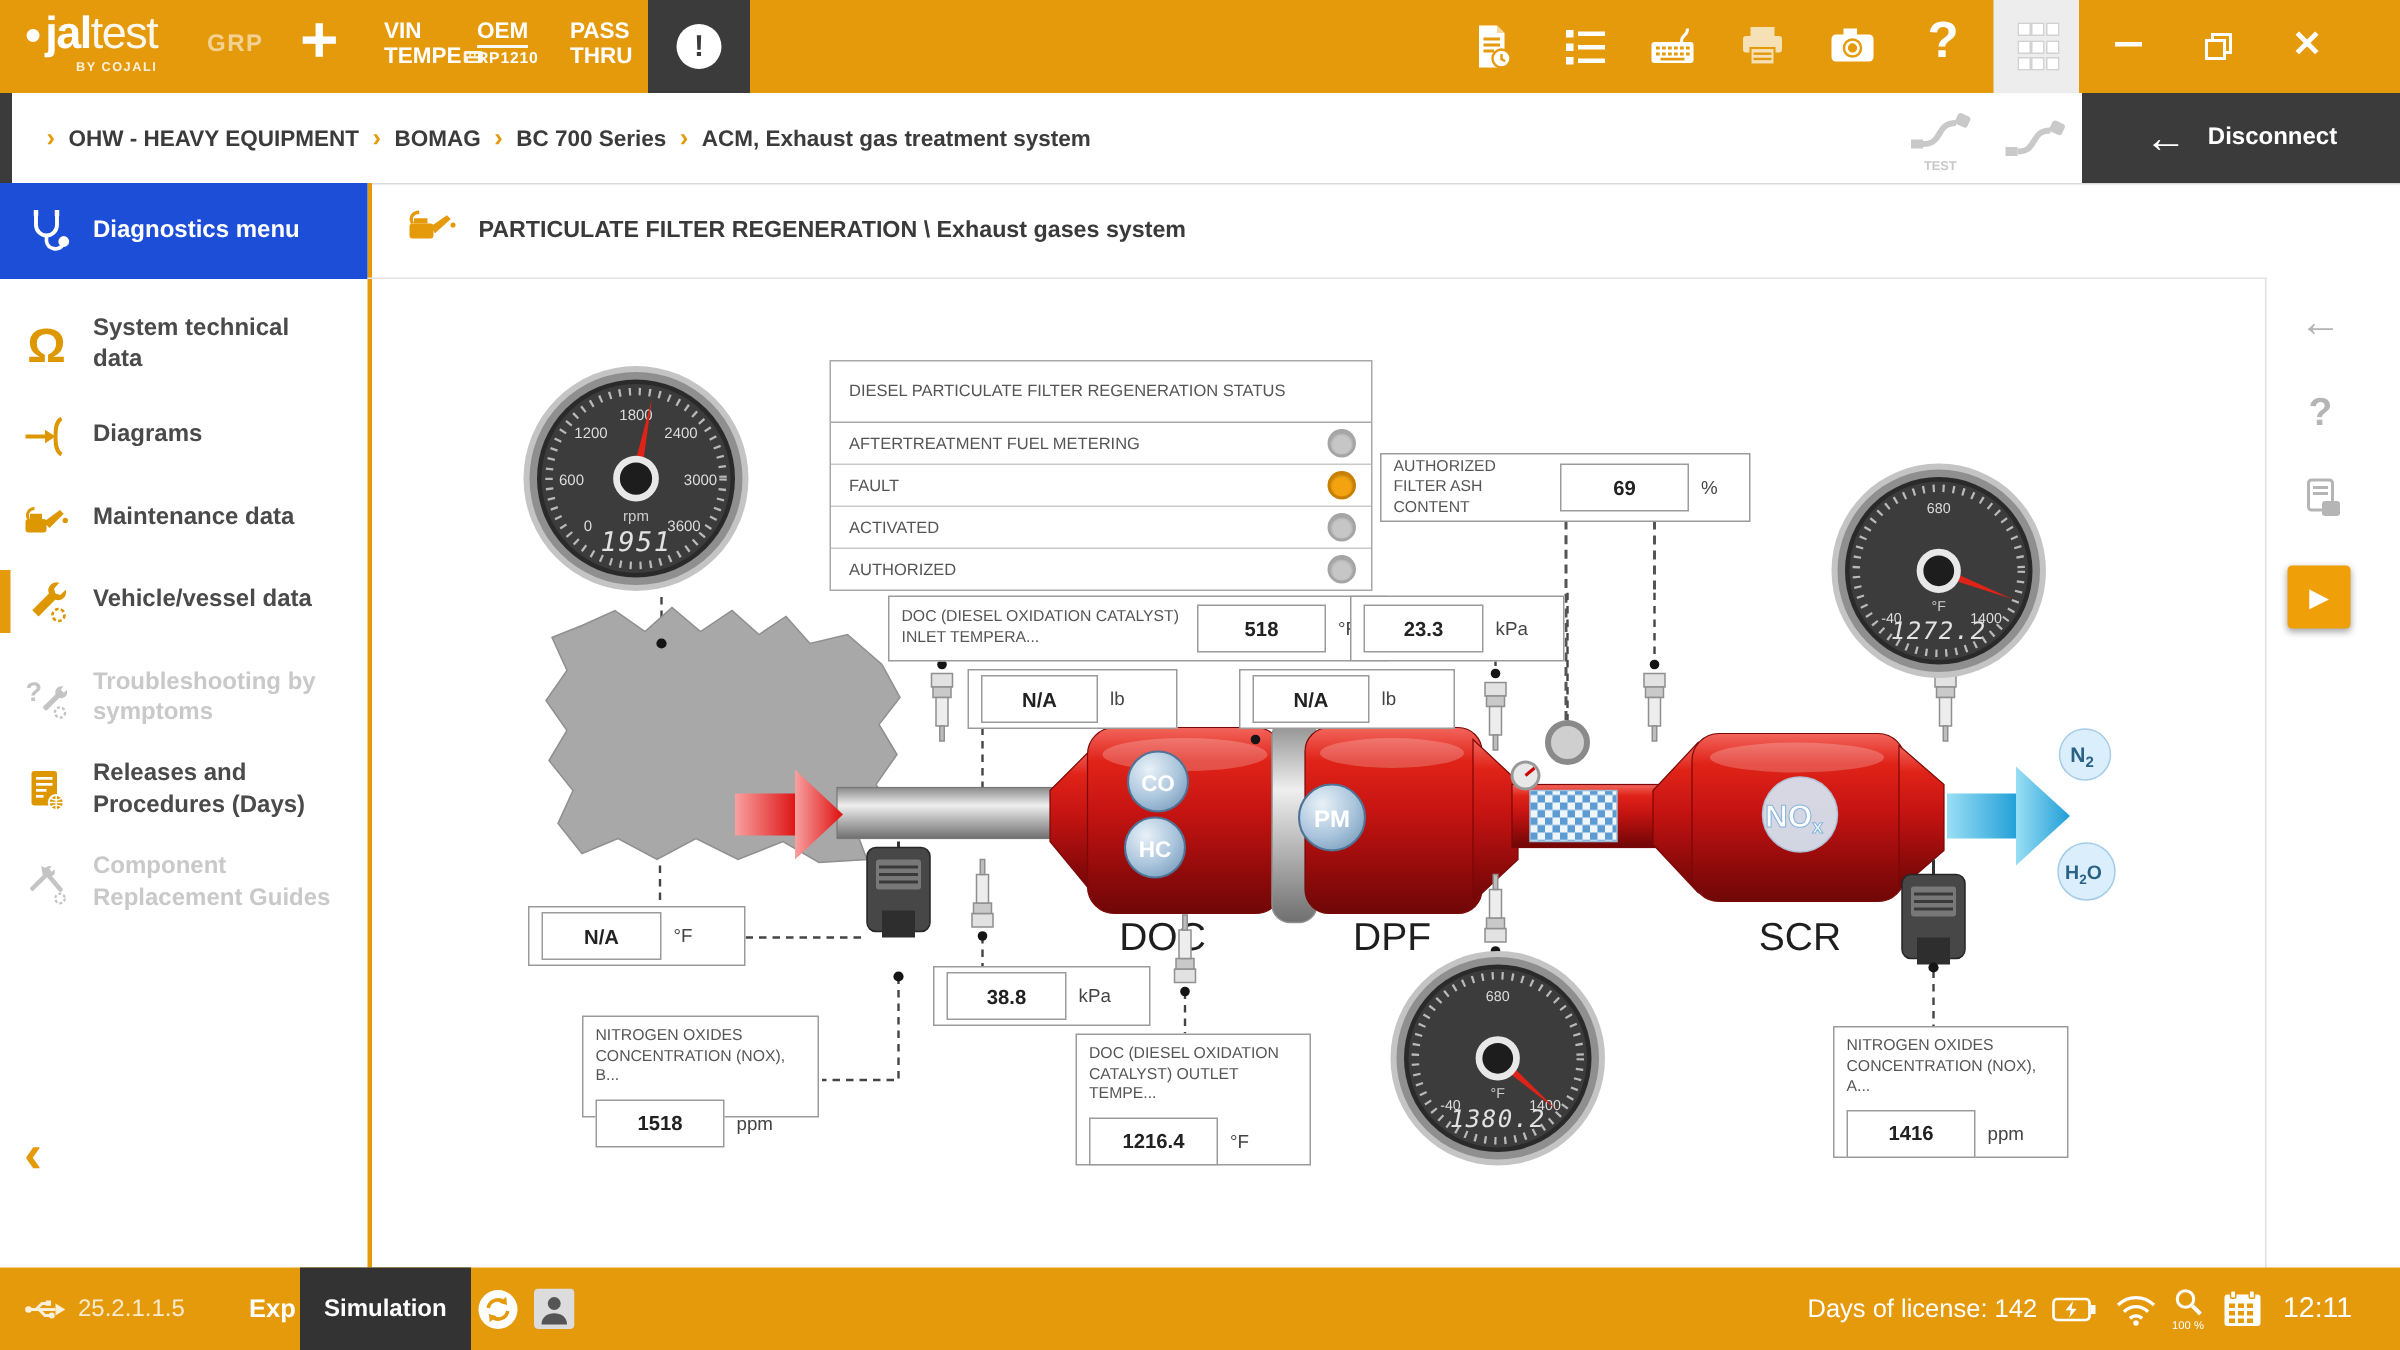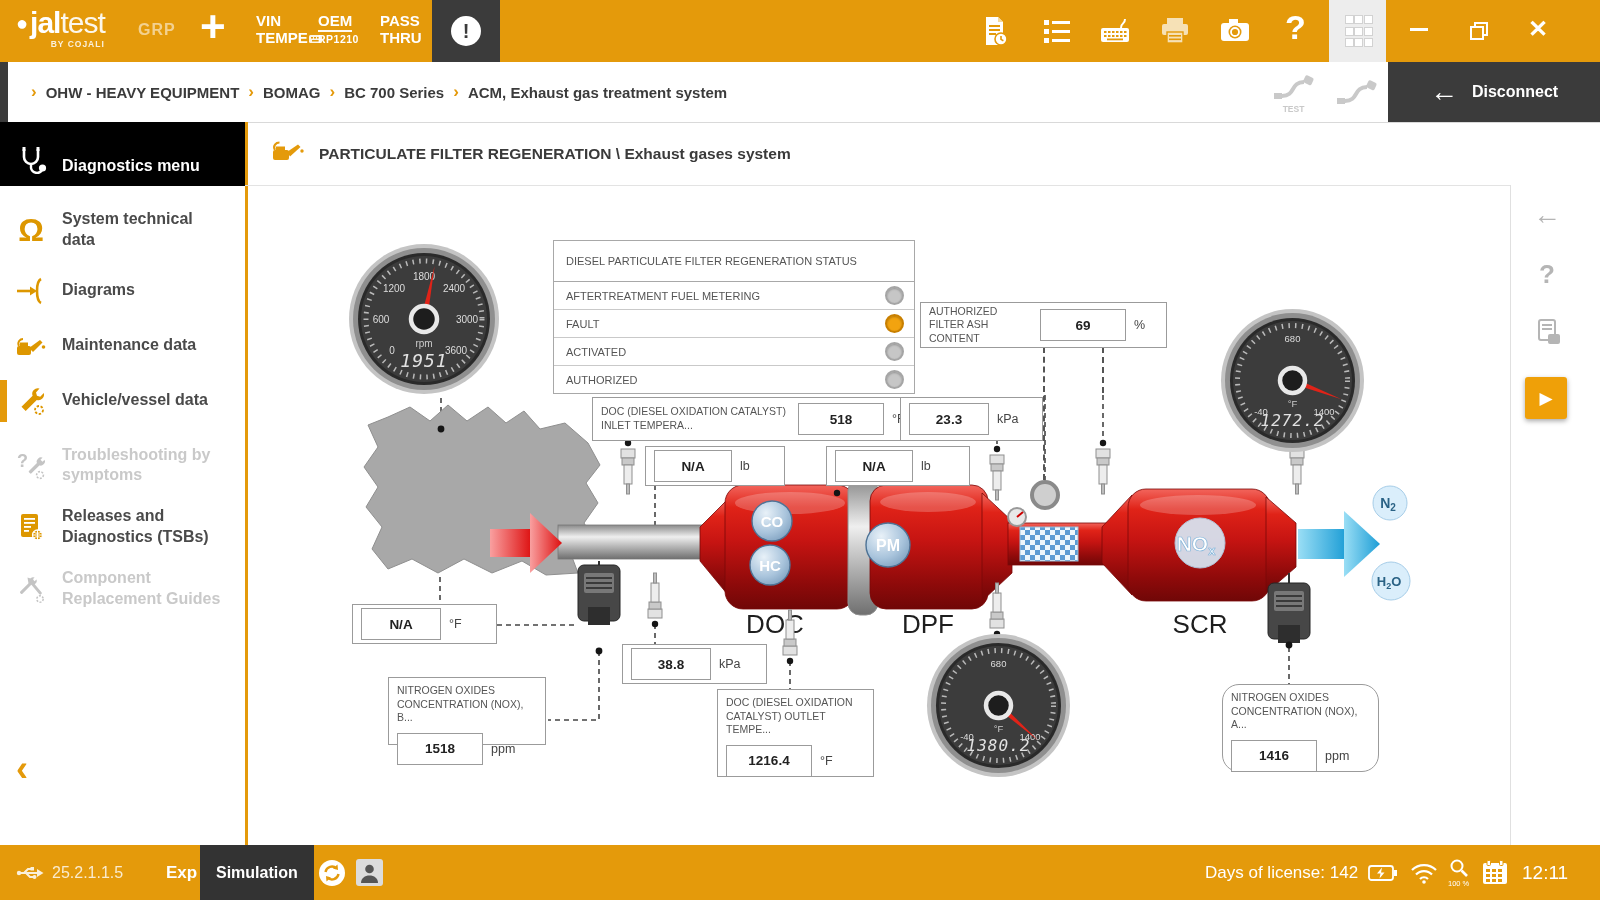--- a/index.html
+++ b/index.html
@@ -35,21 +35,21 @@
   .crumbs .item{cursor:pointer;}
   .testzone{position:absolute;left:1262px;top:0;width:126px;height:60px;background:#fff;display:flex;align-items:center;justify-content:space-around;}
   .disconnect{position:absolute;left:1388px;top:0;width:212px;height:60px;background:#3B3B3B;color:#fff;display:flex;align-items:center;justify-content:center;gap:14px;cursor:pointer;}
   .disconnect .arr{font-size:28px;font-weight:bold;}
   .disconnect .txt{font-size:16px;font-weight:bold;}
   
   .sidebar{left:0;top:122px;width:245px;height:723px;background:#fff;border-right:3px solid #E49A0B;}
   .sitem{position:relative;display:flex;align-items:center;padding:9px 6px 9px 0;cursor:pointer;}
   .sitem .ic{width:62px;display:flex;justify-content:center;flex:none;}
   .sitem .lb{font-size:16px;font-weight:bold;color:#4a4a4a;line-height:1.3;}
-  .sitem.first{background:#000000;height:46px;align-items:flex-end;}
+  .sitem.first{background:#1d4ed8;height:46px;}
   .sitem.first .lb{color:#fff;}
   .sitem.disabled .lb{color:#c9c9c9;}
   .selbar{position:absolute;left:0;top:4px;bottom:4px;width:7px;background:#E49A0B;}
   .collapse{position:absolute;left:16px;bottom:58px;font-size:36px;font-weight:bold;color:#E49A0B;cursor:pointer;line-height:1;}
   
   .mainhead{left:245px;top:122px;width:1265px;height:63px;border-bottom:1px solid #e3e3e3;display:flex;align-items:center;}
   .mainhead .t{font-size:15.5px;font-weight:bold;color:#3a3a3a;margin-left:14px;}
   .rtool{left:1510px;top:185px;width:90px;height:660px;border-left:1px solid #e0e0e0;}
   .rtool .ric{position:absolute;left:22px;color:#b5b5b5;font-weight:bold;cursor:pointer;}
   .playbtn{position:absolute;left:14px;top:192px;width:42px;height:42px;background:#EFA008;border-radius:3px;color:#fff;display:flex;align-items:center;justify-content:center;font-size:17px;box-shadow:0 2px 5px rgba(0,0,0,.35);cursor:pointer;}
@@ -292,21 +292,21 @@
             <g fill="#fff">
               <rect x="9" y="7" width="11" height="1.8"></rect>
               <rect x="9" y="11" width="11" height="1.8"></rect>
               <rect x="9" y="15" width="7" height="1.8"></rect>
               <rect x="9" y="19" width="5" height="1.8"></rect>
             </g>
             <circle cx="22.5" cy="24" r="5" fill="#DD9700" stroke="#fff" stroke-width="1.3"></circle>
             <path d="M17.5 24h10M22.5 19v10M19 21.2c2 1.4 5 1.4 7 0M19 26.8c2-1.4 5-1.4 7 0" stroke="#fff" stroke-width="1" fill="none"></path>
           </svg>
       </span>
-      <span class="lb" style="width:160px;">Releases and Diagnostics (TSBs)</span>
+      <span class="lb" style="width:160px;">Releases and Procedures (Days)</span>
     </div>
     <div class="sitem disabled" style="margin-top:2px;">
       <span class="ic">
         <svg width="32" height="32" viewBox="0 0 32 32">
             <g fill="#c4c4c4">
               <g transform="rotate(45 12 14)">
                 <rect x="10.5" y="6" width="3" height="17" rx="1"></rect>
                 <circle cx="12" cy="5.5" r="3.6"></circle>
                 <rect x="10.7" y="0" width="2.6" height="4.5" fill="#fff"></rect>
               </g>
@@ -599,21 +599,21 @@
     <span class="val" style="min-width:78px;">38.8</span>
     <span class="unit">kPa</span>
   </div>
   <div class="vbox vboxc" style="left:717px;top:689px;width:157px;height:88px;">
     <span class="lbl" style="flex:none;">DOC (DIESEL OXIDATION CATALYST) OUTLET TEMPE...</span>
     <span class="vrow">
         <span class="val" style="min-width:84px;">1216.4</span>
         <span class="unit">°F</span>
       </span>
   </div>
-  <div class="vbox vboxc" style="left:1222px;top:684px;width:157px;height:88px;border-radius:17px;">
+  <div class="vbox vboxc" style="left:1222px;top:684px;width:157px;height:88px;">
     <span class="lbl" style="flex:none;">NITROGEN OXIDES CONCENTRATION (NOX), A...</span>
     <span class="vrow">
         <span class="val" style="min-width:84px;">1416</span>
         <span class="unit">ppm</span>
       </span>
   </div>
 
   <div class="gauge" style="left:348px;top:243px;">
     <svg width="152" height="152" viewBox="0 0 152 152">
       <circle cx="76" cy="76" r="75" fill="#c4c4c4"></circle>

